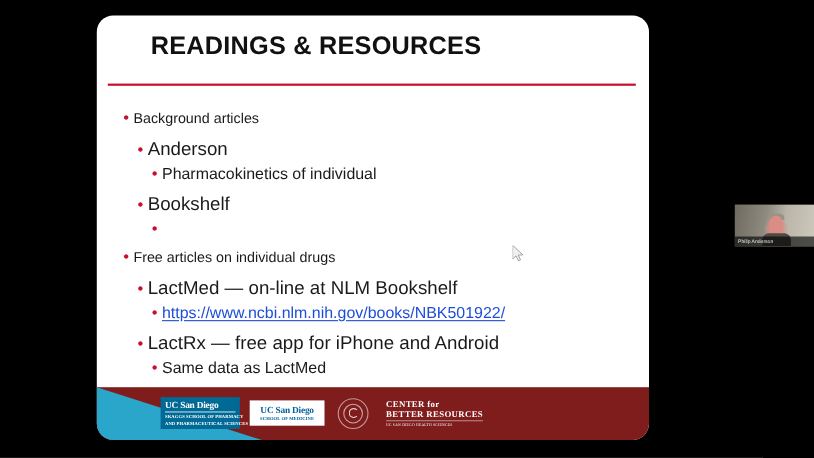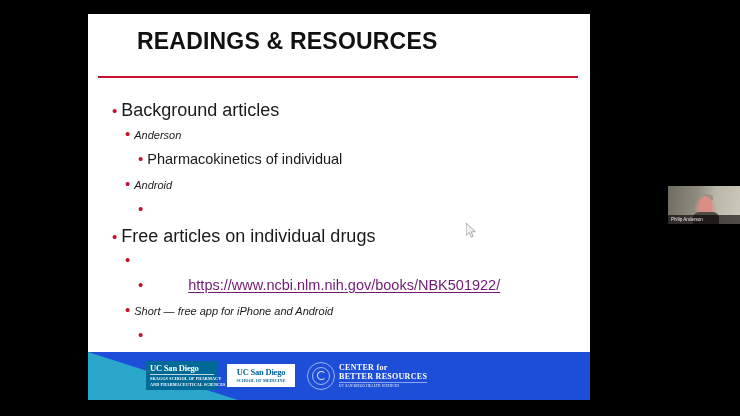--- a/index.html
+++ b/index.html
@@ -24,20 +24,21 @@
 
   
   #slide {
     position: absolute;
     left: 88px;
     top: 14px;
     width: 502px;
     height: 386px;
     background: #ffffff;
     overflow: hidden;
+    border-radius: 15px;
   }
 
   #slide-title {
     position: absolute;
     left: 49px;
     top: 14px;
     font-size: 23px;
     font-weight: bold;
     letter-spacing: 0.2px;
     color: #111111;
@@ -69,43 +70,42 @@
   .bullet-dot {
     color: #c8102e;
     font-size: 15px;
     line-height: 1;
     margin-right: 4px;
   }
   .lvl1 { padding-left: 24px; }
   .lvl2 { padding-left: 37px; }
   .lvl3 { padding-left: 50px; }
 
-  .lvl1 .bullet-text { font-size: 18px; }
-  .lvl2 .bullet-text { font-size: 11px; font-style: italic; }
+  .lvl1 .bullet-text { font-size: 13px; }
+  .lvl2 .bullet-text { font-size: 17px; }
   .lvl3 .bullet-text { font-size: 14.5px; }
 
   .lvl1 { height: 26px; }
   .lvl2 { height: 25px; }
   .lvl3 { height: 25px; }
 
   .bullet-text.link {
-    color: #701a75;
+    color: #1d4ed8;
     text-decoration: underline;
     text-underline-offset: 2px;
-    margin-left: 41px;
   }
 
   
   #footer-bar {
     position: absolute;
     left: 0;
     bottom: 0;
     width: 502px;
     height: 48px;
-    background: #1d4ed8;
+    background: #7f1d1d;
     overflow: hidden;
   }
   #footer-wedge {
     position: absolute;
     left: 0;
     top: 0;
     width: 150px;
     height: 48px;
     background: #2ba6cb;
     clip-path: polygon(0 0, 0 100%, 150px 100%);
@@ -154,21 +154,21 @@
   .logo-pharmacy .logo-rule {
     height: 1px;
     background: rgba(255,255,255,0.75);
     margin: 1px 0;
   }
   .logo-med .logo-sub { color: #00629b; }
 
   .logo-cbb {
     display: flex;
     align-items: center;
-    gap: 4px;
+    gap: 16px;
     margin-left: 3px;
   }
   .cbb-emblem {
     width: 26px;
     height: 26px;
     border-radius: 50%;
     border: 1px solid rgba(255,255,255,0.55);
     position: relative;
     flex: none;
   }
@@ -300,48 +300,50 @@
         <span class="bullet-text">Anderson</span>
       </div>
 
       <div class="bullet-row lvl3">
         <span class="bullet-dot">•</span>
         <span class="bullet-text">Pharmacokinetics of individual</span>
       </div>
 
       <div class="bullet-row lvl2">
         <span class="bullet-dot">•</span>
-        <span class="bullet-text">Android</span>
+        <span class="bullet-text">Bookshelf</span>
       </div>
 
       <div class="bullet-row lvl3">
         <span class="bullet-dot">•</span>
       </div>
 
       <div class="bullet-row lvl1">
         <span class="bullet-dot">•</span>
         <span class="bullet-text">Free articles on individual drugs</span>
       </div>
 
       <div class="bullet-row lvl2">
         <span class="bullet-dot">•</span>
+        <span class="bullet-text">LactMed — on-line at NLM Bookshelf</span>
       </div>
 
       <div class="bullet-row lvl3">
         <span class="bullet-dot">•</span>
         <span class="bullet-text link">https://www.ncbi.nlm.nih.gov/books/NBK501922/</span>
       </div>
 
       <div class="bullet-row lvl2">
         <span class="bullet-dot">•</span>
-        <span class="bullet-text">Short — free app for iPhone and Android</span>
+        <span class="bullet-text">LactRx — free app for iPhone and Android</span>
       </div>
 
       <div class="bullet-row lvl3">
         <span class="bullet-dot">•</span>
+        <span class="bullet-text">Same data as LactMed</span>
       </div>
 
     </div>
 
     <div id="footer-bar">
       <div id="footer-wedge"></div>
 
       <div id="footer-logos">
 
         <div class="logo-pharmacy">

